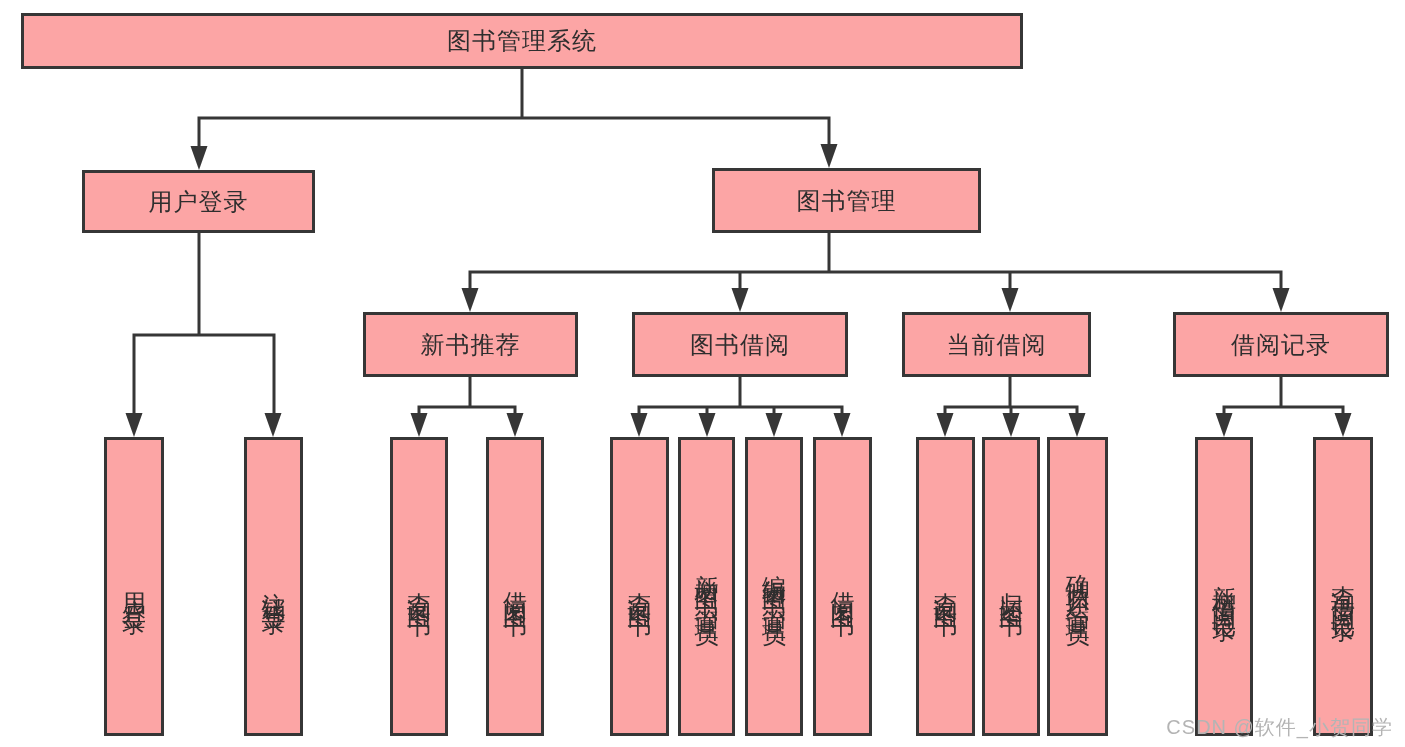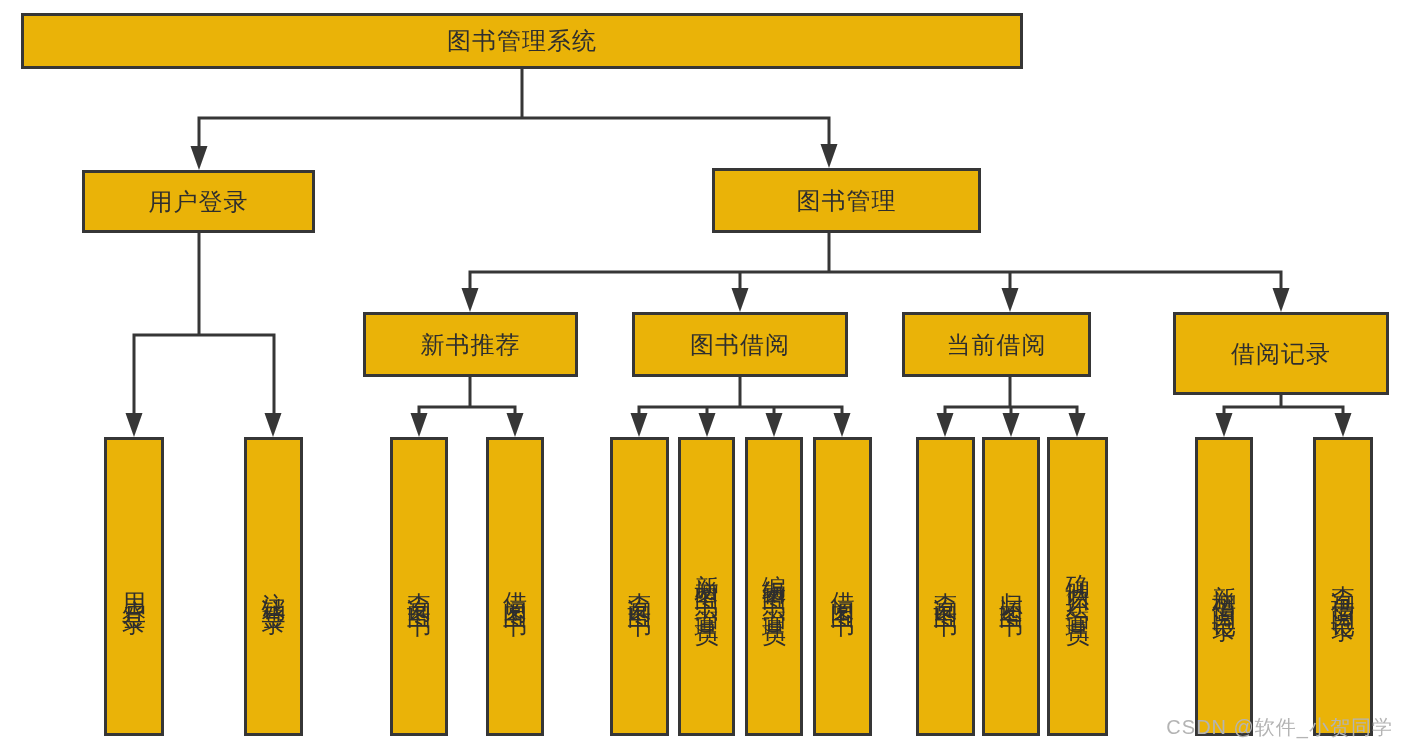--- a/index.html
+++ b/index.html
@@ -15,21 +15,21 @@
   .connectors {
     position: absolute;
     left: 0; top: 0;
     width: 1405px; height: 747px;
     z-index: 1;
   }
   .node {
     position: absolute;
     box-sizing: border-box;
     border: 3px solid #363636;
-    background: #eab308;
+    background: #fca5a5;
     display: flex;
     align-items: center;
     justify-content: center;
     color: #2e2e2e;
     z-index: 2;
   }
   .node.h span {
     font-size: 24px;
     letter-spacing: 1px;
     white-space: nowrap;
@@ -111,21 +111,21 @@
 
   <div class="node h" style="left:363px;top:312px;width:215px;height:65px">
     <span>新书推荐</span>
   </div>
   <div class="node h" style="left:632px;top:312px;width:216px;height:65px">
     <span>图书借阅</span>
   </div>
   <div class="node h" style="left:902px;top:312px;width:189px;height:65px">
     <span>当前借阅</span>
   </div>
-  <div class="node h" style="left:1173px;top:312px;width:216px;height:83px">
+  <div class="node h" style="left:1173px;top:312px;width:216px;height:65px">
     <span>借阅记录</span>
   </div>
 
   <div class="node v" style="left:104px;top:437px;width:60px;height:299px">
     <span>用户登录</span>
   </div>
   <div class="node v" style="left:244px;top:437px;width:59px;height:299px">
     <span>注销登录</span>
   </div>
 

